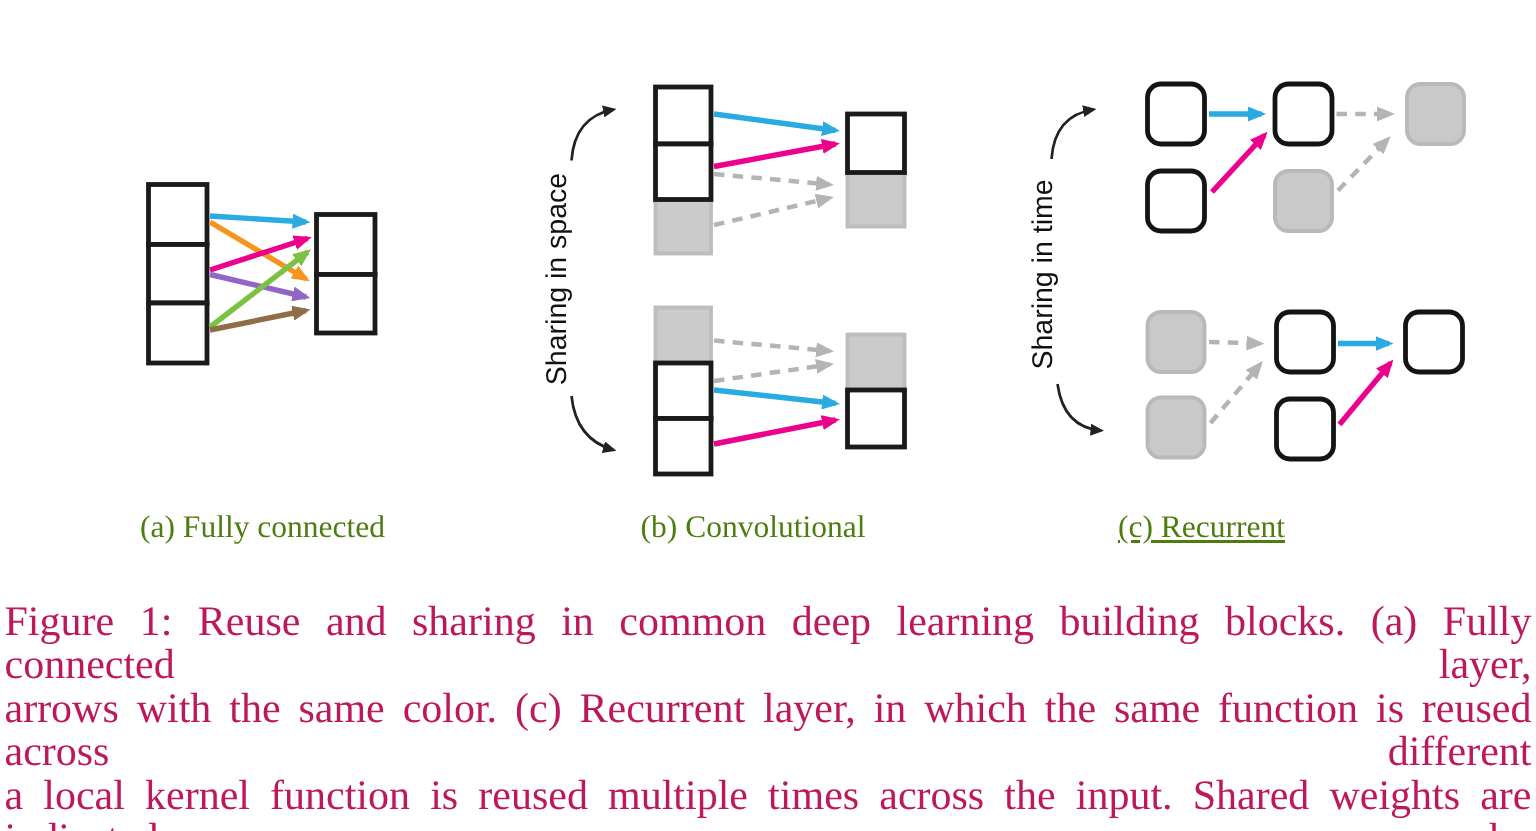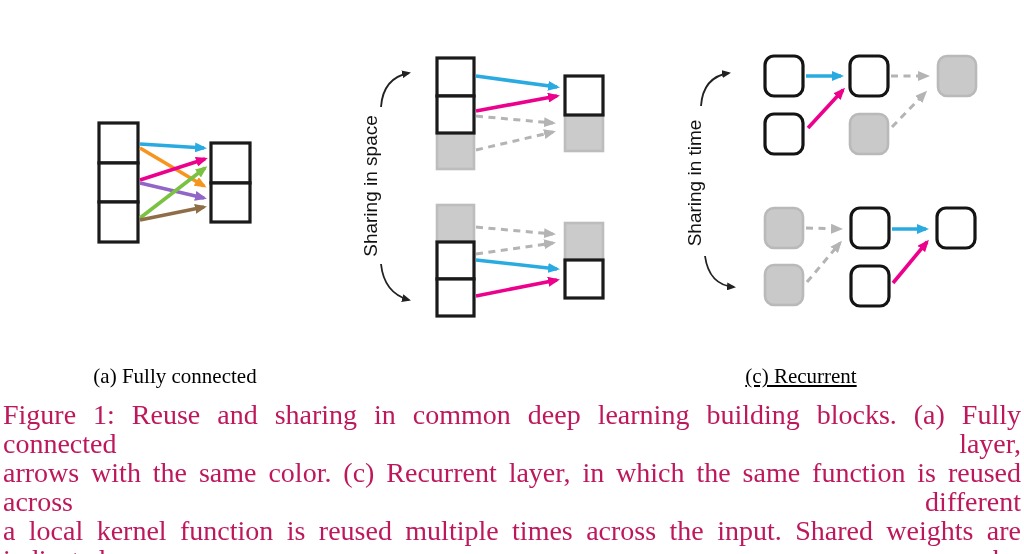--- a/index.html
+++ b/index.html
@@ -17,22 +17,22 @@
   .node      { fill:#ffffff; stroke:#141414; stroke-width:3.2; }
   .node-gray { fill:#c9c9c9; stroke:#b9b9b9; stroke-width:2.6; }
 
   .arrow { fill:none; stroke-width:3.6; }
   .dash  { fill:none; stroke-width:3;   stroke-dasharray:7 5.5; }
   .curve { fill:none; stroke:#222222; stroke-width:1.8; }
 
   .rotlabel { font-family:"Liberation Sans", sans-serif; font-size:19px; fill:#111111; }
 
   .subcap {
-    position:absolute; top:364px; transform:translateX(-50%);
-    font-size:21px; color:#000000; white-space:nowrap;
+    position:absolute; top:339px; transform:translateX(-50%);
+    font-size:21px; color:#4d7c0f; white-space:nowrap;
   }
   .caption {
     position:absolute; left:3px; top:400px; width:1018px;
     font-size:28px; line-height:29px; color:#be185d;
   }
   .jline { text-align:justify; text-align-last:justify; }
   .lline { text-align:center; }
 </style>
 </head>
 <body>
@@ -133,20 +133,21 @@
       <rect class="node" rx="9" x="851" y="266" width="38" height="40"></rect>
 
       <line x1="806" y1="228" x2="840" y2="229" class="dash" marker-end="url(#mh-gray)" stroke="#B4B4B4"></line>
       <line x1="807" y1="282" x2="840" y2="243" class="dash" marker-end="url(#mh-gray)" stroke="#B4B4B4"></line>
       <line x1="892" y1="229" x2="926" y2="229" class="arrow" marker-end="url(#mh-cyan)" stroke="#29ABE2"></line>
       <line x1="893" y1="283" x2="927" y2="242" class="arrow" marker-end="url(#mh-magenta)" stroke="#EC008C"></line>
     </g>
   </svg>
 
   <div class="subcap" style="left:175px;">(a) Fully connected</div>
+  <div class="subcap" style="left:502px;">(b) Convolutional</div>
   <div class="subcap" style="left:801px;text-decoration:underline;">(c) Recurrent</div>
 
   <div class="caption">
     <div class="jline">Figure 1: Reuse and sharing in common deep learning building blocks. (a) Fully connected layer,</div>
     <div class="jline">arrows with the same color. (c) Recurrent layer, in which the same function is reused across different</div>
     <div class="jline">a local kernel function is reused multiple times across the input. Shared weights are indicated by</div>
     <div class="lline">processing steps.</div>
   </div>
 
 </div>

